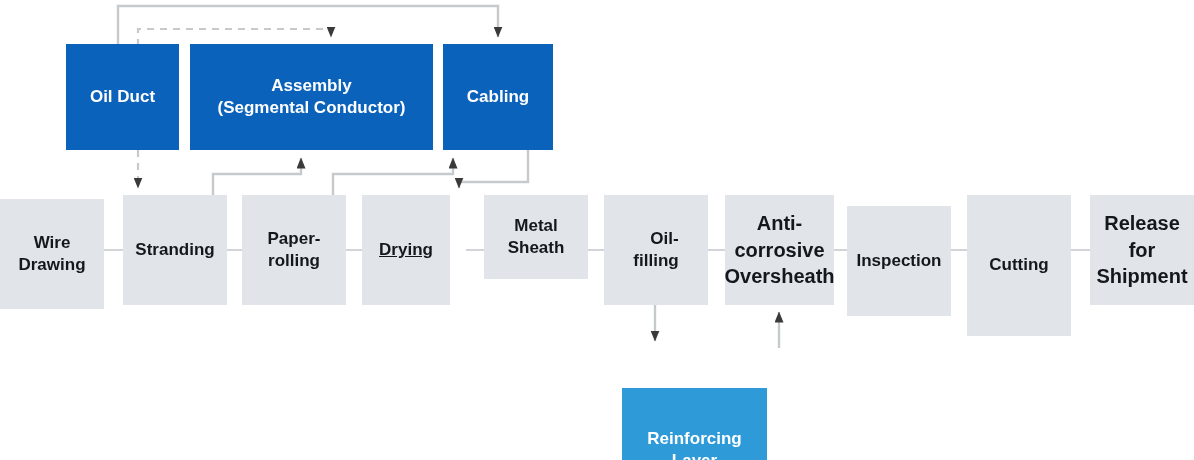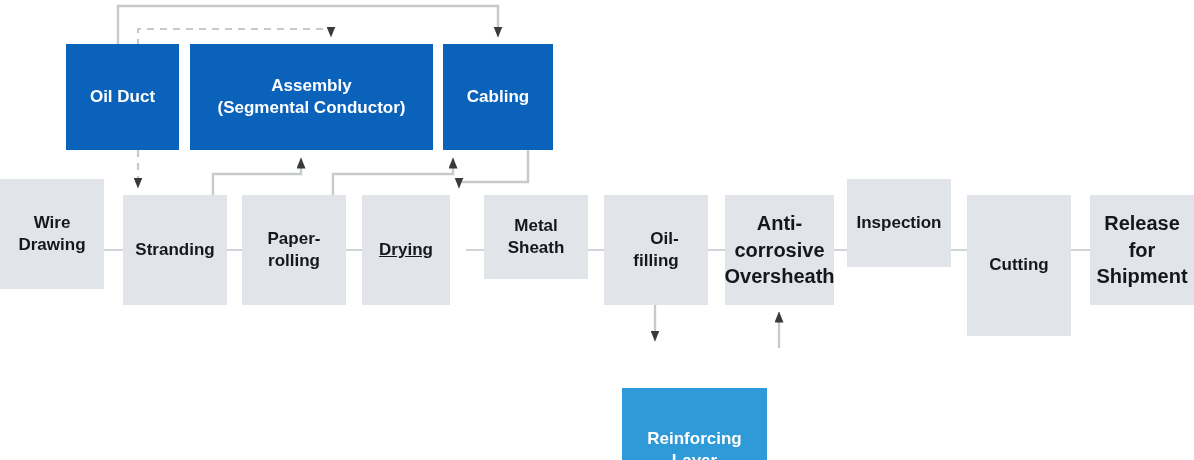--- a/index.html
+++ b/index.html
@@ -92,21 +92,21 @@
 
     <g stroke="#c7cacd" stroke-width="2.4" fill="none">
       <path d="M213,195 L213,174 L301,174 L301,158" marker-end="url(#arrowDark)"></path>
       <path d="M333,195 L333,174 L453,174 L453,158" marker-end="url(#arrowDark)"></path>
       <path d="M528,150 L528,182 L459,182 L459,188" marker-end="url(#arrowDark)"></path>
       <path d="M655,305 L655,341" marker-end="url(#arrowDark)"></path>
       <path d="M779,348 L779,312" marker-end="url(#arrowDark)"></path>
     </g>
   </svg>
 
-  <div class="node gray" style="left:0px; top:179px; width:104px; height:110px;">
+  <div class="node gray" style="left:0px; top:199px; width:104px; height:110px;">
     <div>
       <span>Wire</span>
       <span>Drawing</span>
     </div>
   </div>
 
   <div class="node gray" style="left:242px; top:195px; width:104px; height:110px;">
     <div>
       <span>Paper-</span>
       <span>rolling</span>
@@ -140,21 +140,21 @@
   </div>
 
   <div class="node gray" style="left:725px; top:195px; width:109px; height:110px; font-size:20px;">
     <div>
       <span>Anti-</span>
       <span>corrosive</span>
       <span>Oversheath</span>
     </div>
   </div>
 
-  <div class="node gray" style="left:847px; top:179px; width:104px; height:88px;">
+  <div class="node gray" style="left:847px; top:206px; width:104px; height:110px;">
     <div>
       <span>Inspection</span>
     </div>
   </div>
 
   <div class="node gray" style="left:967px; top:195px; width:104px; height:141px;">
     <div>
       <span>Cutting</span>
     </div>
   </div>

